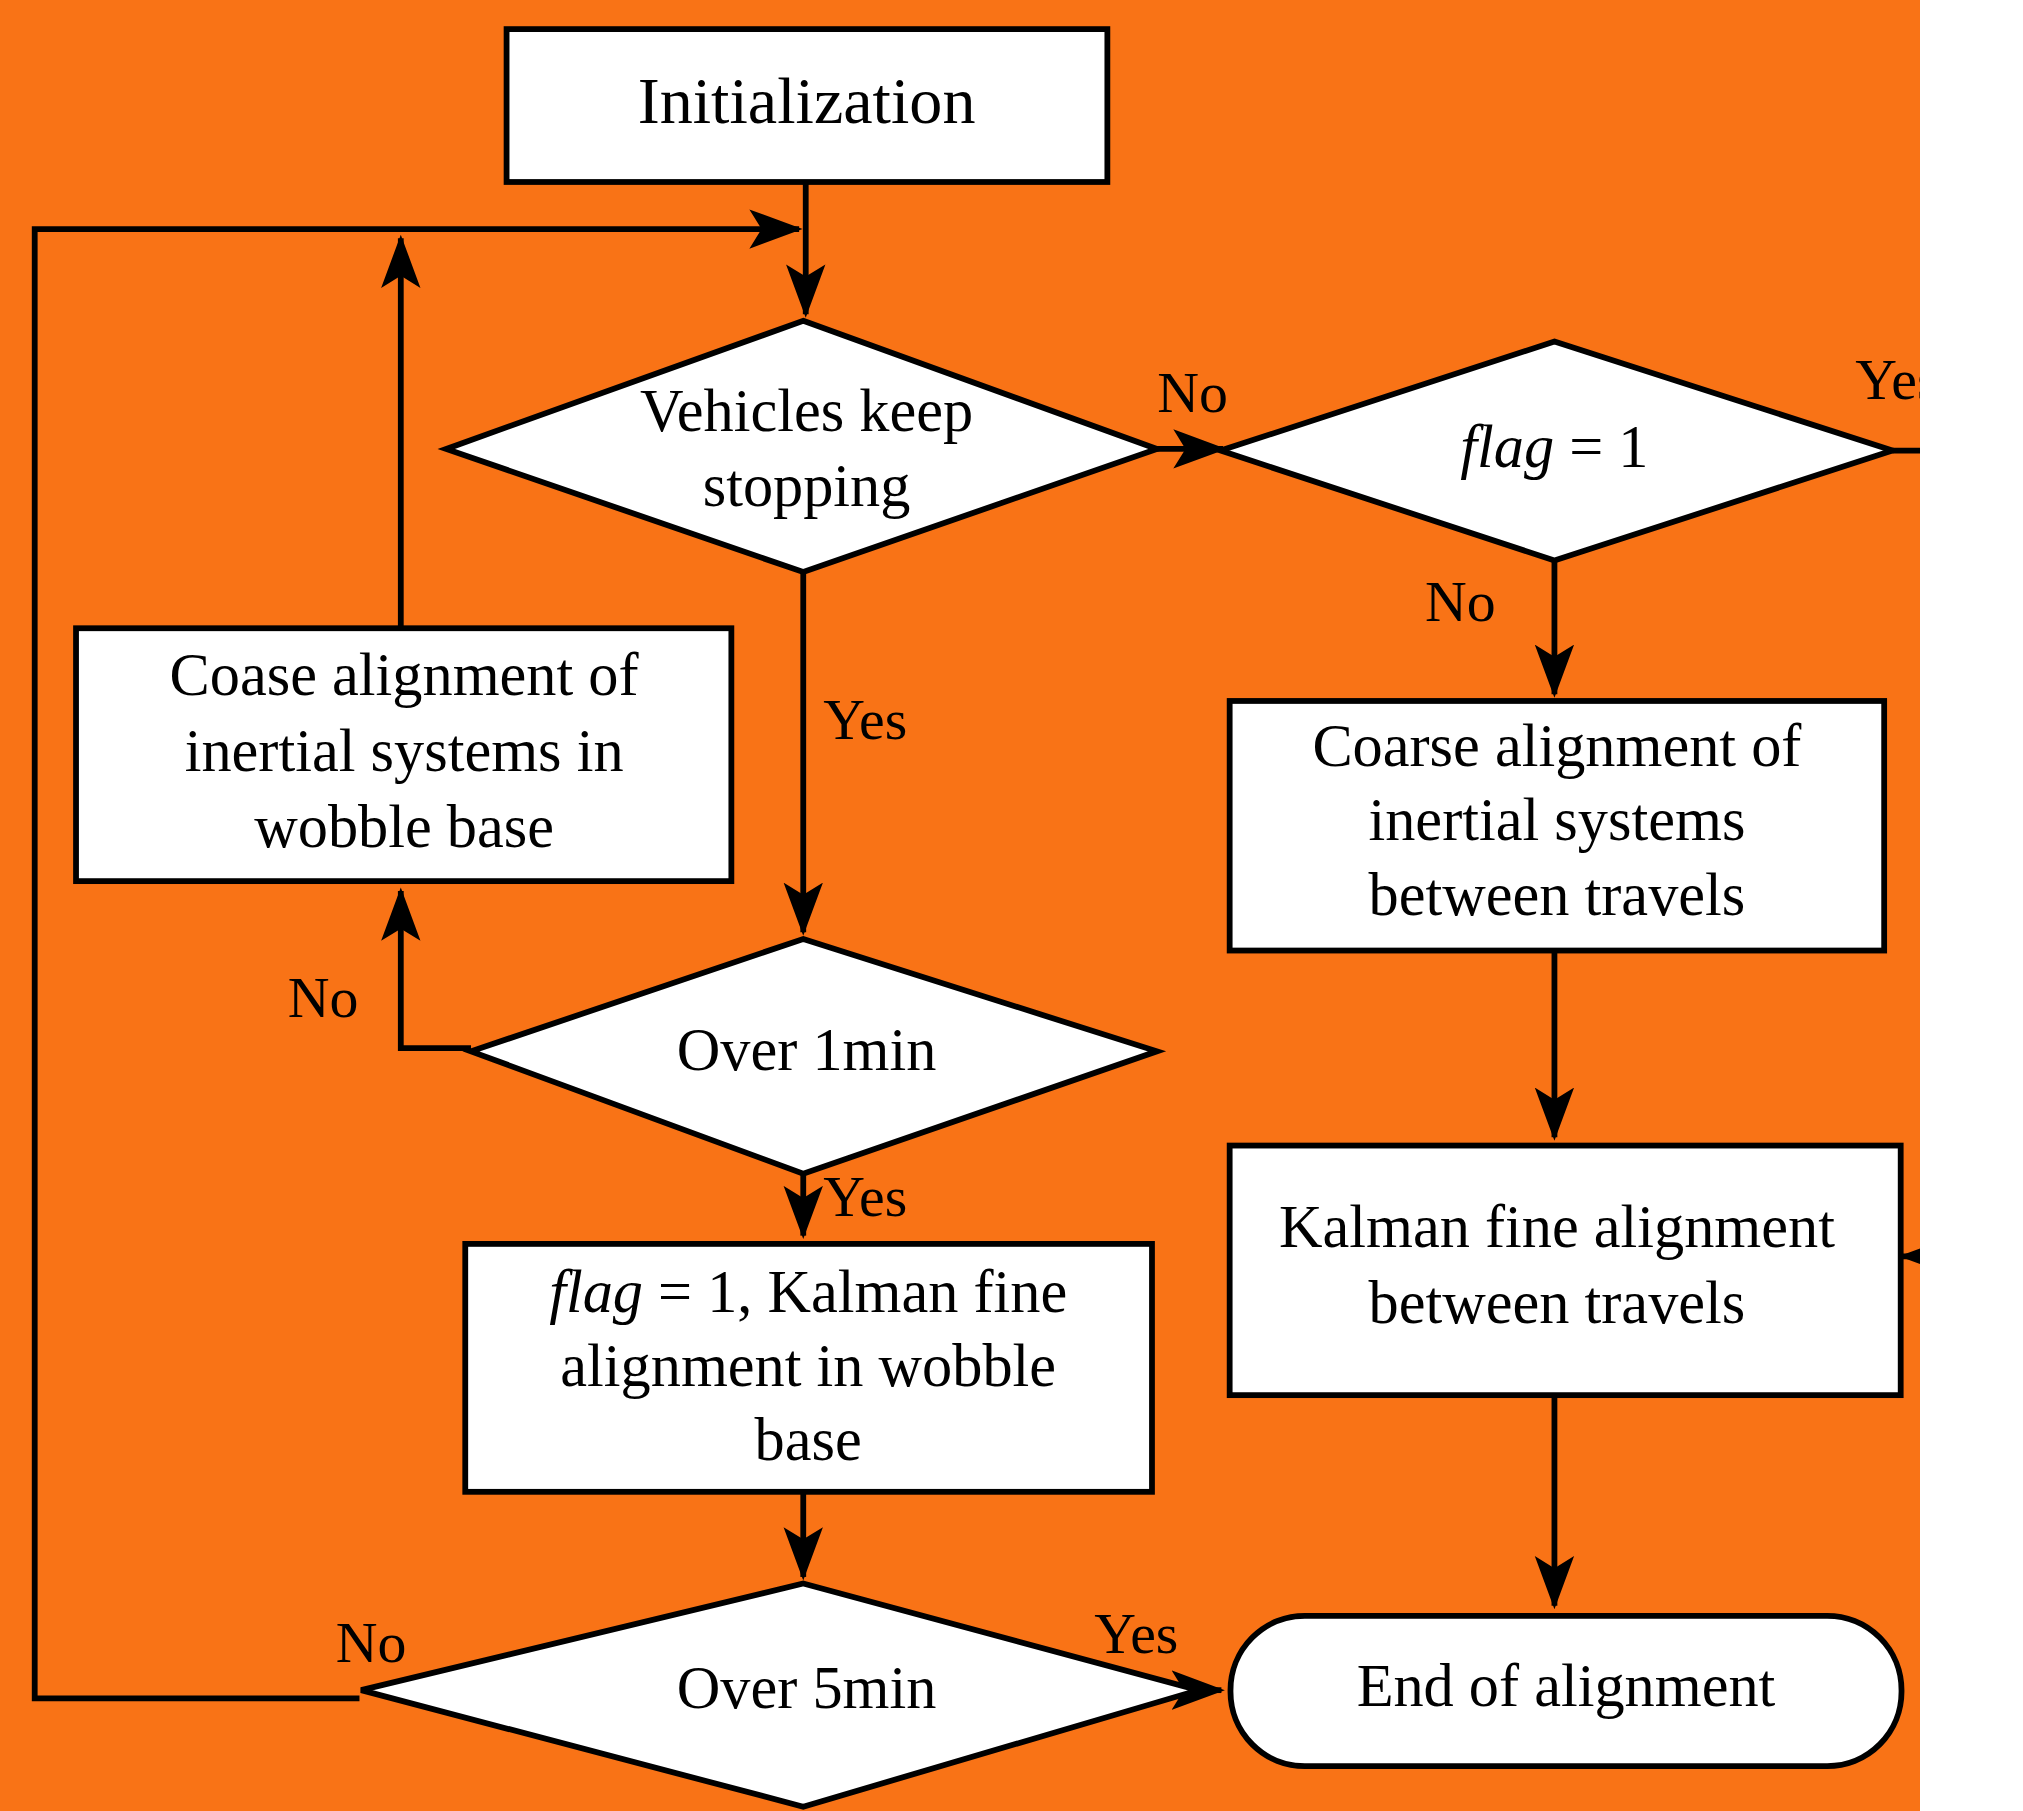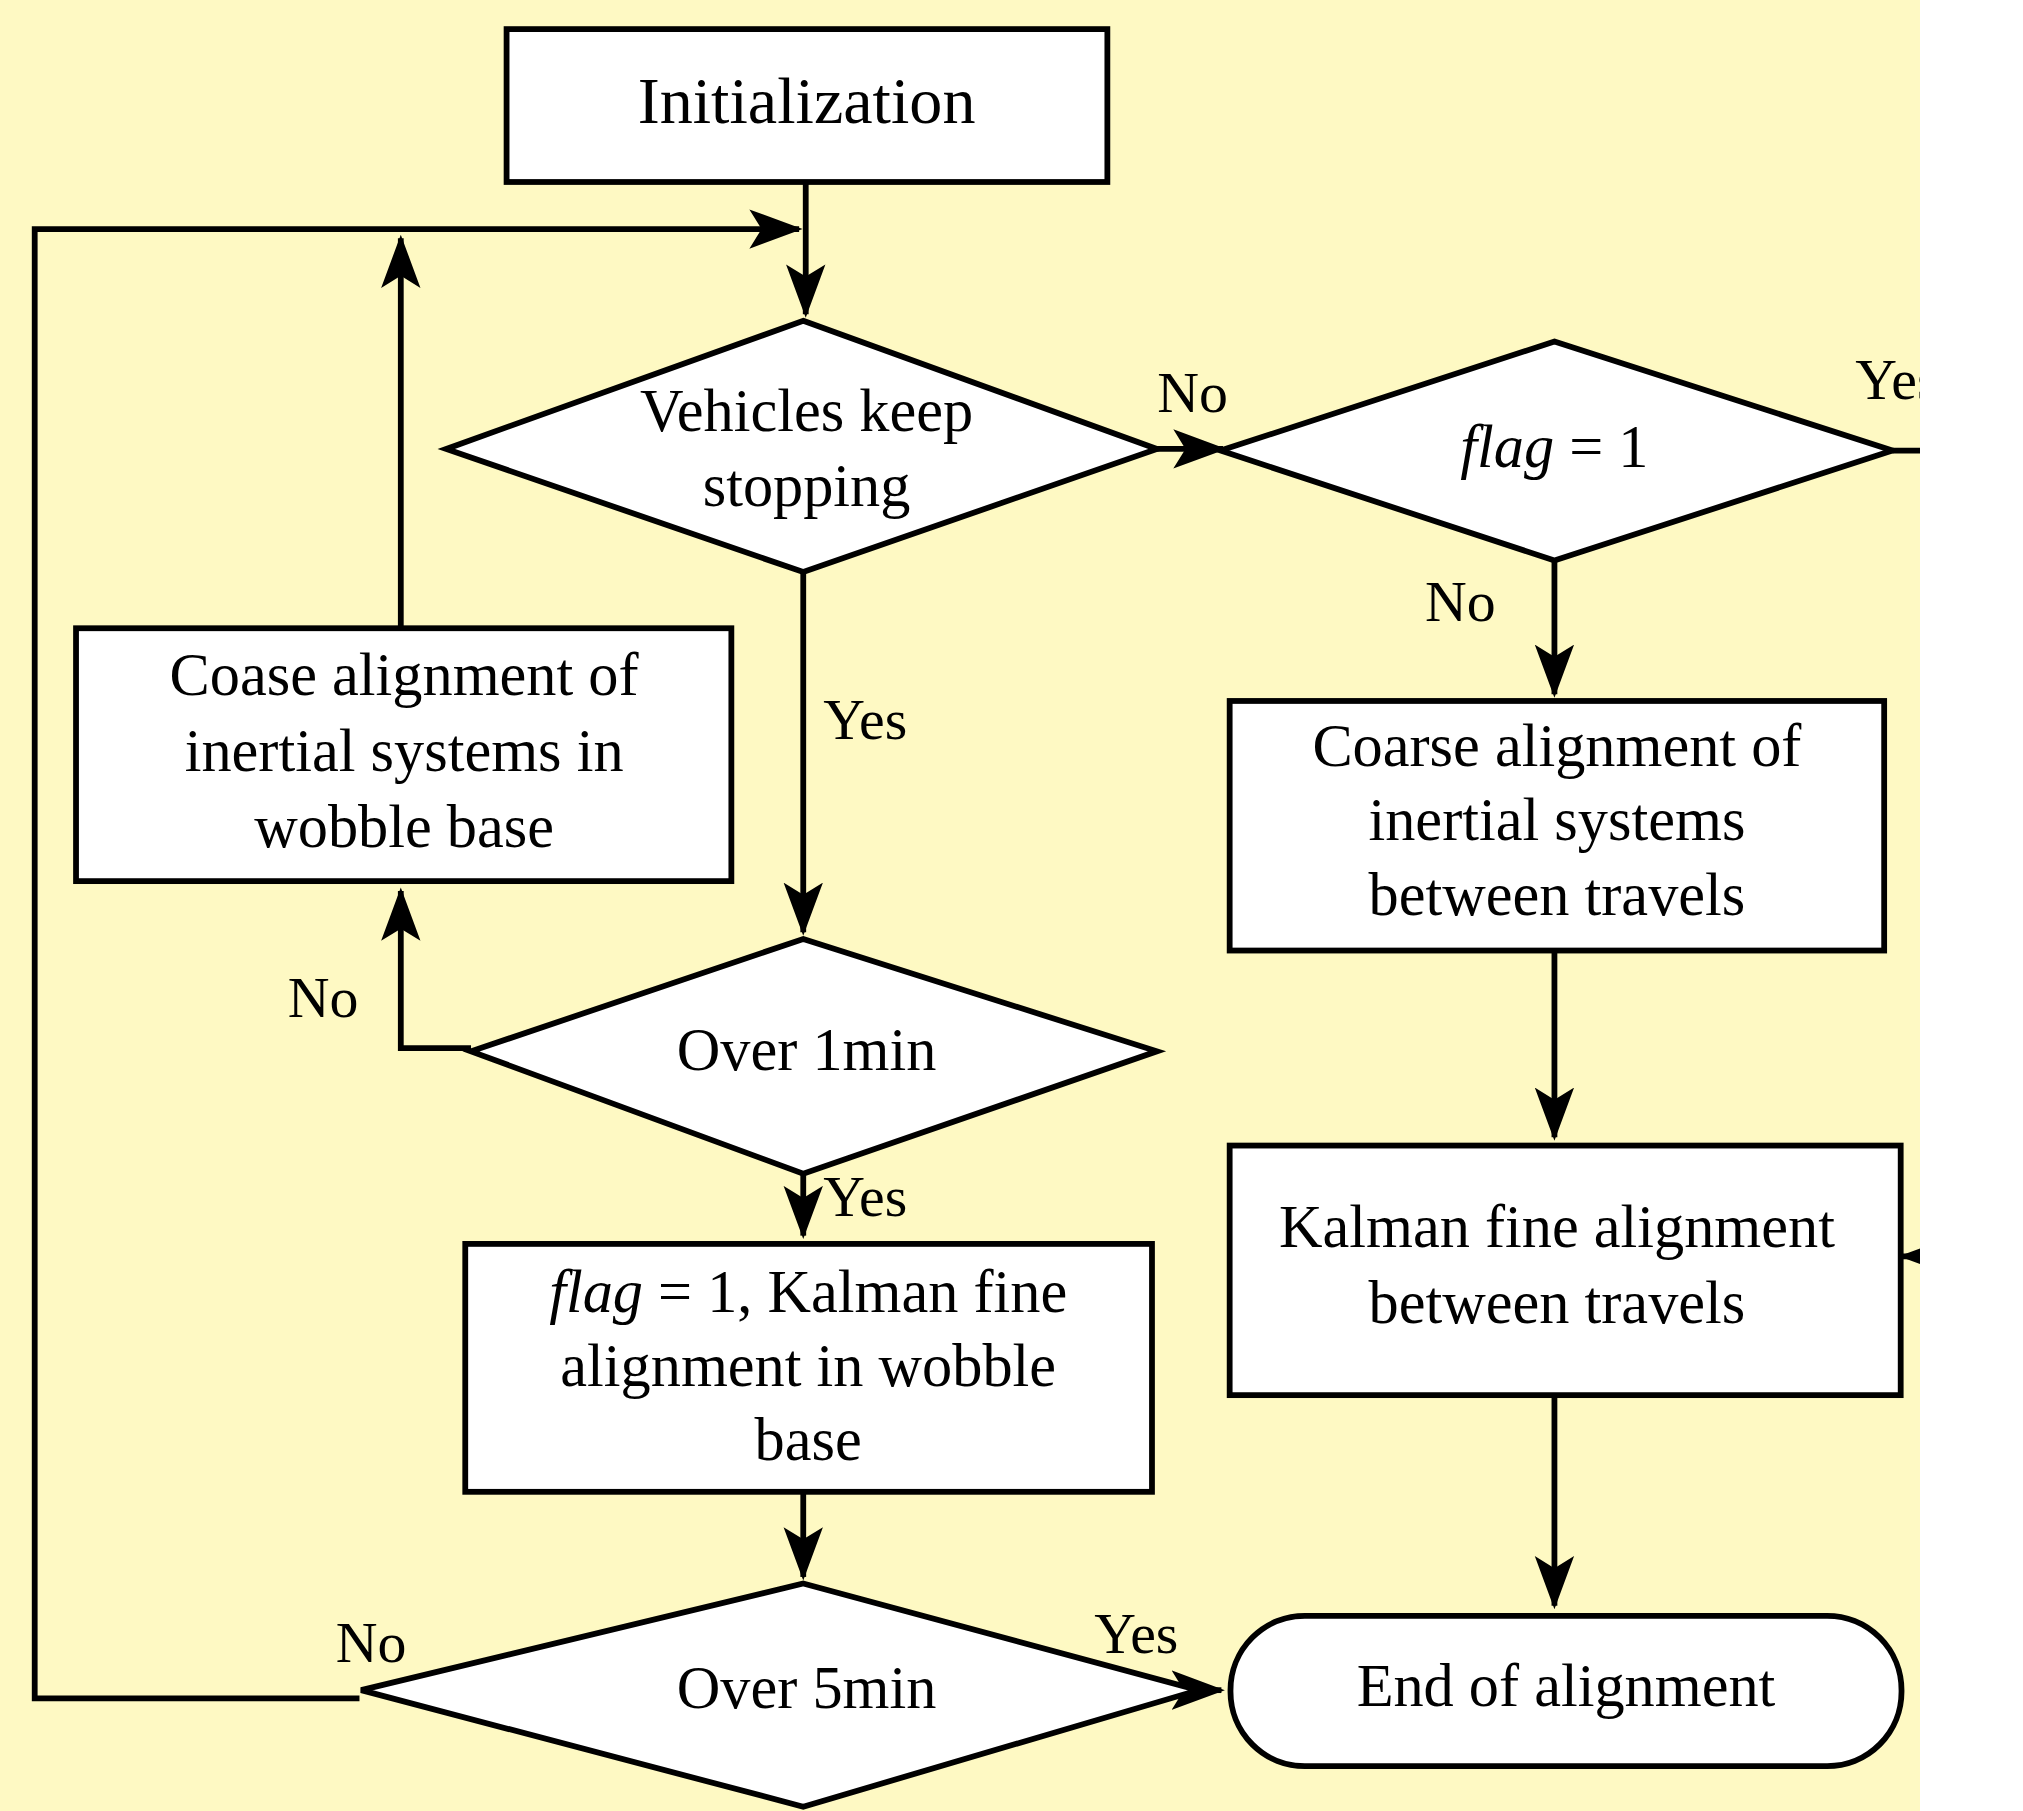--- a/index.html
+++ b/index.html
@@ -4,21 +4,21 @@
 <style>
   html, body {
     margin: 0;
     padding: 0;
     background: #ffffff;
   }
   #page {
     position: relative;
     width: 1920px;
     height: 1811px;
-    background: #fef9c3;
+    background: #f97316;
     font-family: "Liberation Serif", "DejaVu Serif", serif;
     overflow: hidden;
   }
   svg#flow {
     position: absolute;
     left: 0;
     top: 0;
     width: 2023px;
     height: 1811px;
   }

